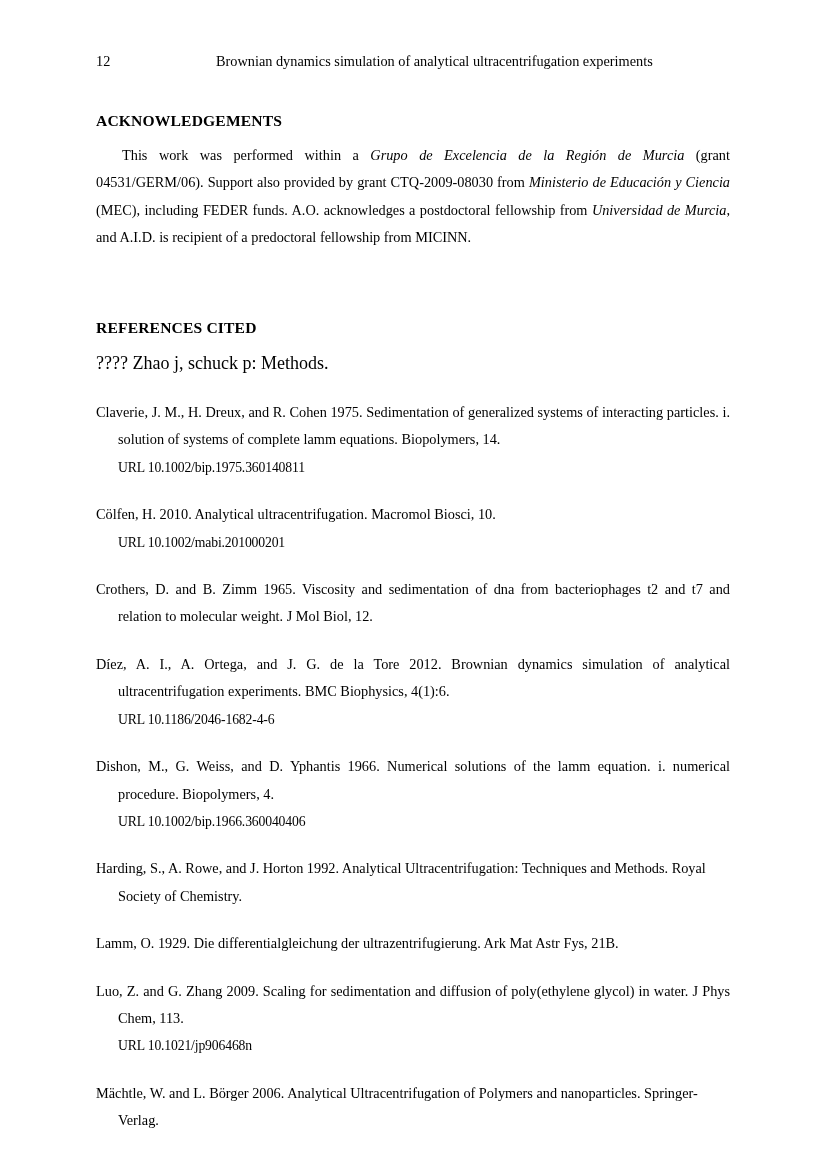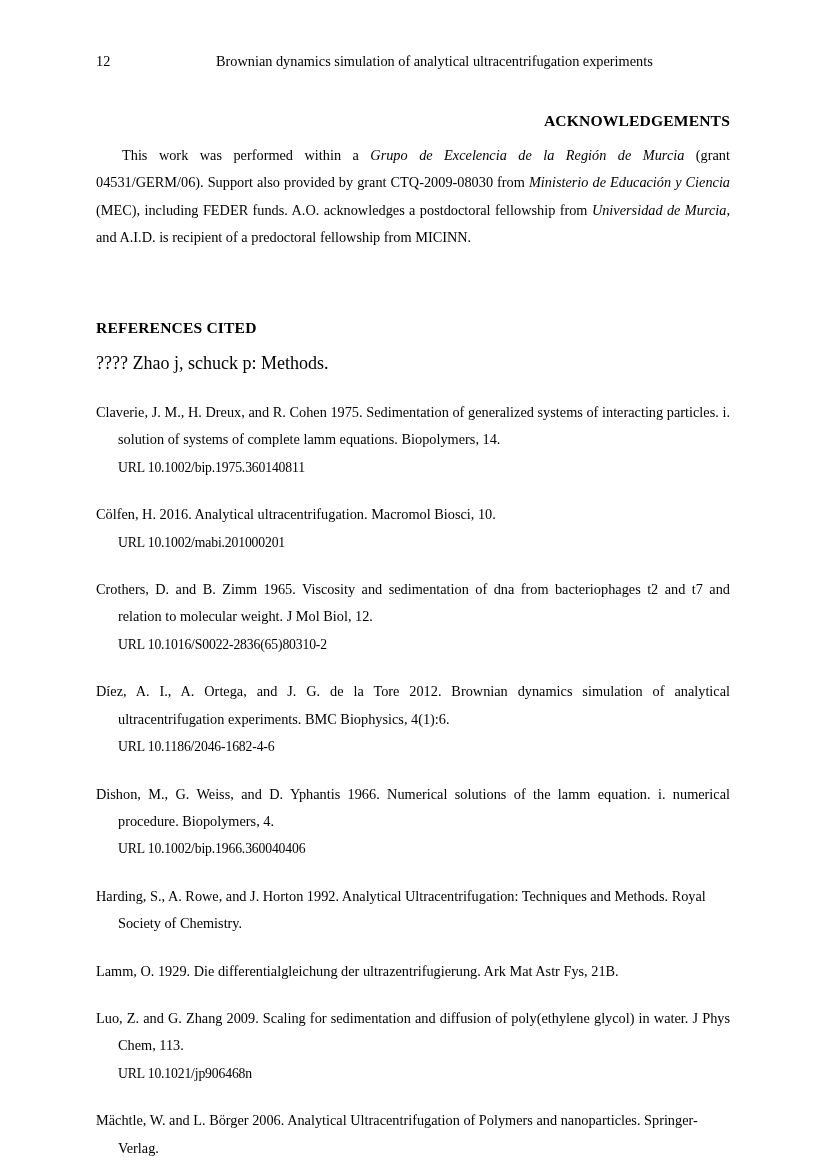--- a/index.html
+++ b/index.html
@@ -49,21 +49,20 @@
     left: 96px;
     top: 103px;
     width: 634px;
   }
   h2.section-heading {
     font-size: 15.6px;
     font-weight: bold;
     margin: 0 0 11px 0;
     letter-spacing: 0.15px;
     line-height: 20px;
-    text-align: right;
   }
   h2.refs-heading {
     font-size: 15.6px;
     font-weight: bold;
     margin: 0 0 12px 0;
     letter-spacing: 0.15px;
     line-height: 20px;
   }
   p.body-par {
     font-size: 14.3px;
@@ -126,22 +125,22 @@
     <p class="body-par ack-block"><span>This work was performed within a </span><i>Grupo de Excelencia de la Región de Murcia</i><span> (grant 04531/GERM/06). Support also provided by grant CTQ-2009-08030 from </span><i>Ministerio de Educación y Ciencia</i><span> (MEC), including FEDER funds. A.O. acknowledges a postdoctoral fellowship from </span><i>Universidad de Murcia</i><span>, and A.I.D. is recipient of a predoctoral fellowship from MICINN.</span></p>
 
     <div class="refs-gap"></div>
 
     <h2 class="refs-heading">REFERENCES CITED</h2>
 
     <div class="ref-stub">???? Zhao j, schuck p: Methods.</div>
 
     <ul class="ref-list">
         <li class="ref-item"><span>Claverie, J. M., H. Dreux, and R. Cohen 1975. Sedimentation of generalized systems of interacting particles. i. solution of systems of complete lamm equations. Biopolymers, 14.</span><span class="ref-url">URL 10.1002/bip.1975.360140811</span></li>
-        <li class="ref-item"><span>Cölfen, H. 2016. Analytical ultracentrifugation. Macromol Biosci, 10.</span><span class="ref-url">URL 10.1002/mabi.201000201</span></li>
-        <li class="ref-item"><span>Crothers, D. and B. Zimm 1965. Viscosity and sedimentation of dna from bacteriophages t2 and t7 and relation to molecular weight. J Mol Biol, 12.</span><span class="ref-url">URL 10.1016/S0022-2836(65)80310-2</span></li>
+        <li class="ref-item"><span>Cölfen, H. 2010. Analytical ultracentrifugation. Macromol Biosci, 10.</span><span class="ref-url">URL 10.1002/mabi.201000201</span></li>
+        <li class="ref-item"><span>Crothers, D. and B. Zimm 1965. Viscosity and sedimentation of dna from bacteriophages t2 and t7 and relation to molecular weight. J Mol Biol, 12.</span></li>
         <li class="ref-item"><span>Díez, A. I., A. Ortega, and J. G. de la Tore 2012. Brownian dynamics simulation of analytical ultracentrifugation experiments. BMC Biophysics, 4(1):6.</span><span class="ref-url">URL 10.1186/2046-1682-4-6</span></li>
         <li class="ref-item"><span>Dishon, M., G. Weiss, and D. Yphantis 1966. Numerical solutions of the lamm equation. i. numerical procedure. Biopolymers, 4.</span><span class="ref-url">URL 10.1002/bip.1966.360040406</span></li>
         <li class="ref-item no-justify"><span>Harding, S., A. Rowe, and J. Horton 1992. Analytical Ultracentrifugation: Techniques and Methods. Royal Society of Chemistry.</span></li>
         <li class="ref-item no-justify"><span>Lamm, O. 1929. Die differentialgleichung der ultrazentrifugierung. Ark Mat Astr Fys, 21B.</span></li>
         <li class="ref-item"><span>Luo, Z. and G. Zhang 2009. Scaling for sedimentation and diffusion of poly(ethylene glycol) in water. J Phys Chem, 113.</span><span class="ref-url">URL 10.1021/jp906468n</span></li>
         <li class="ref-item no-justify"><span>Mächtle, W. and L. Börger 2006. Analytical Ultracentrifugation of Polymers and nanoparticles. Springer-Verlag.</span></li>
       </ul>
 
   </div>
 </div>

